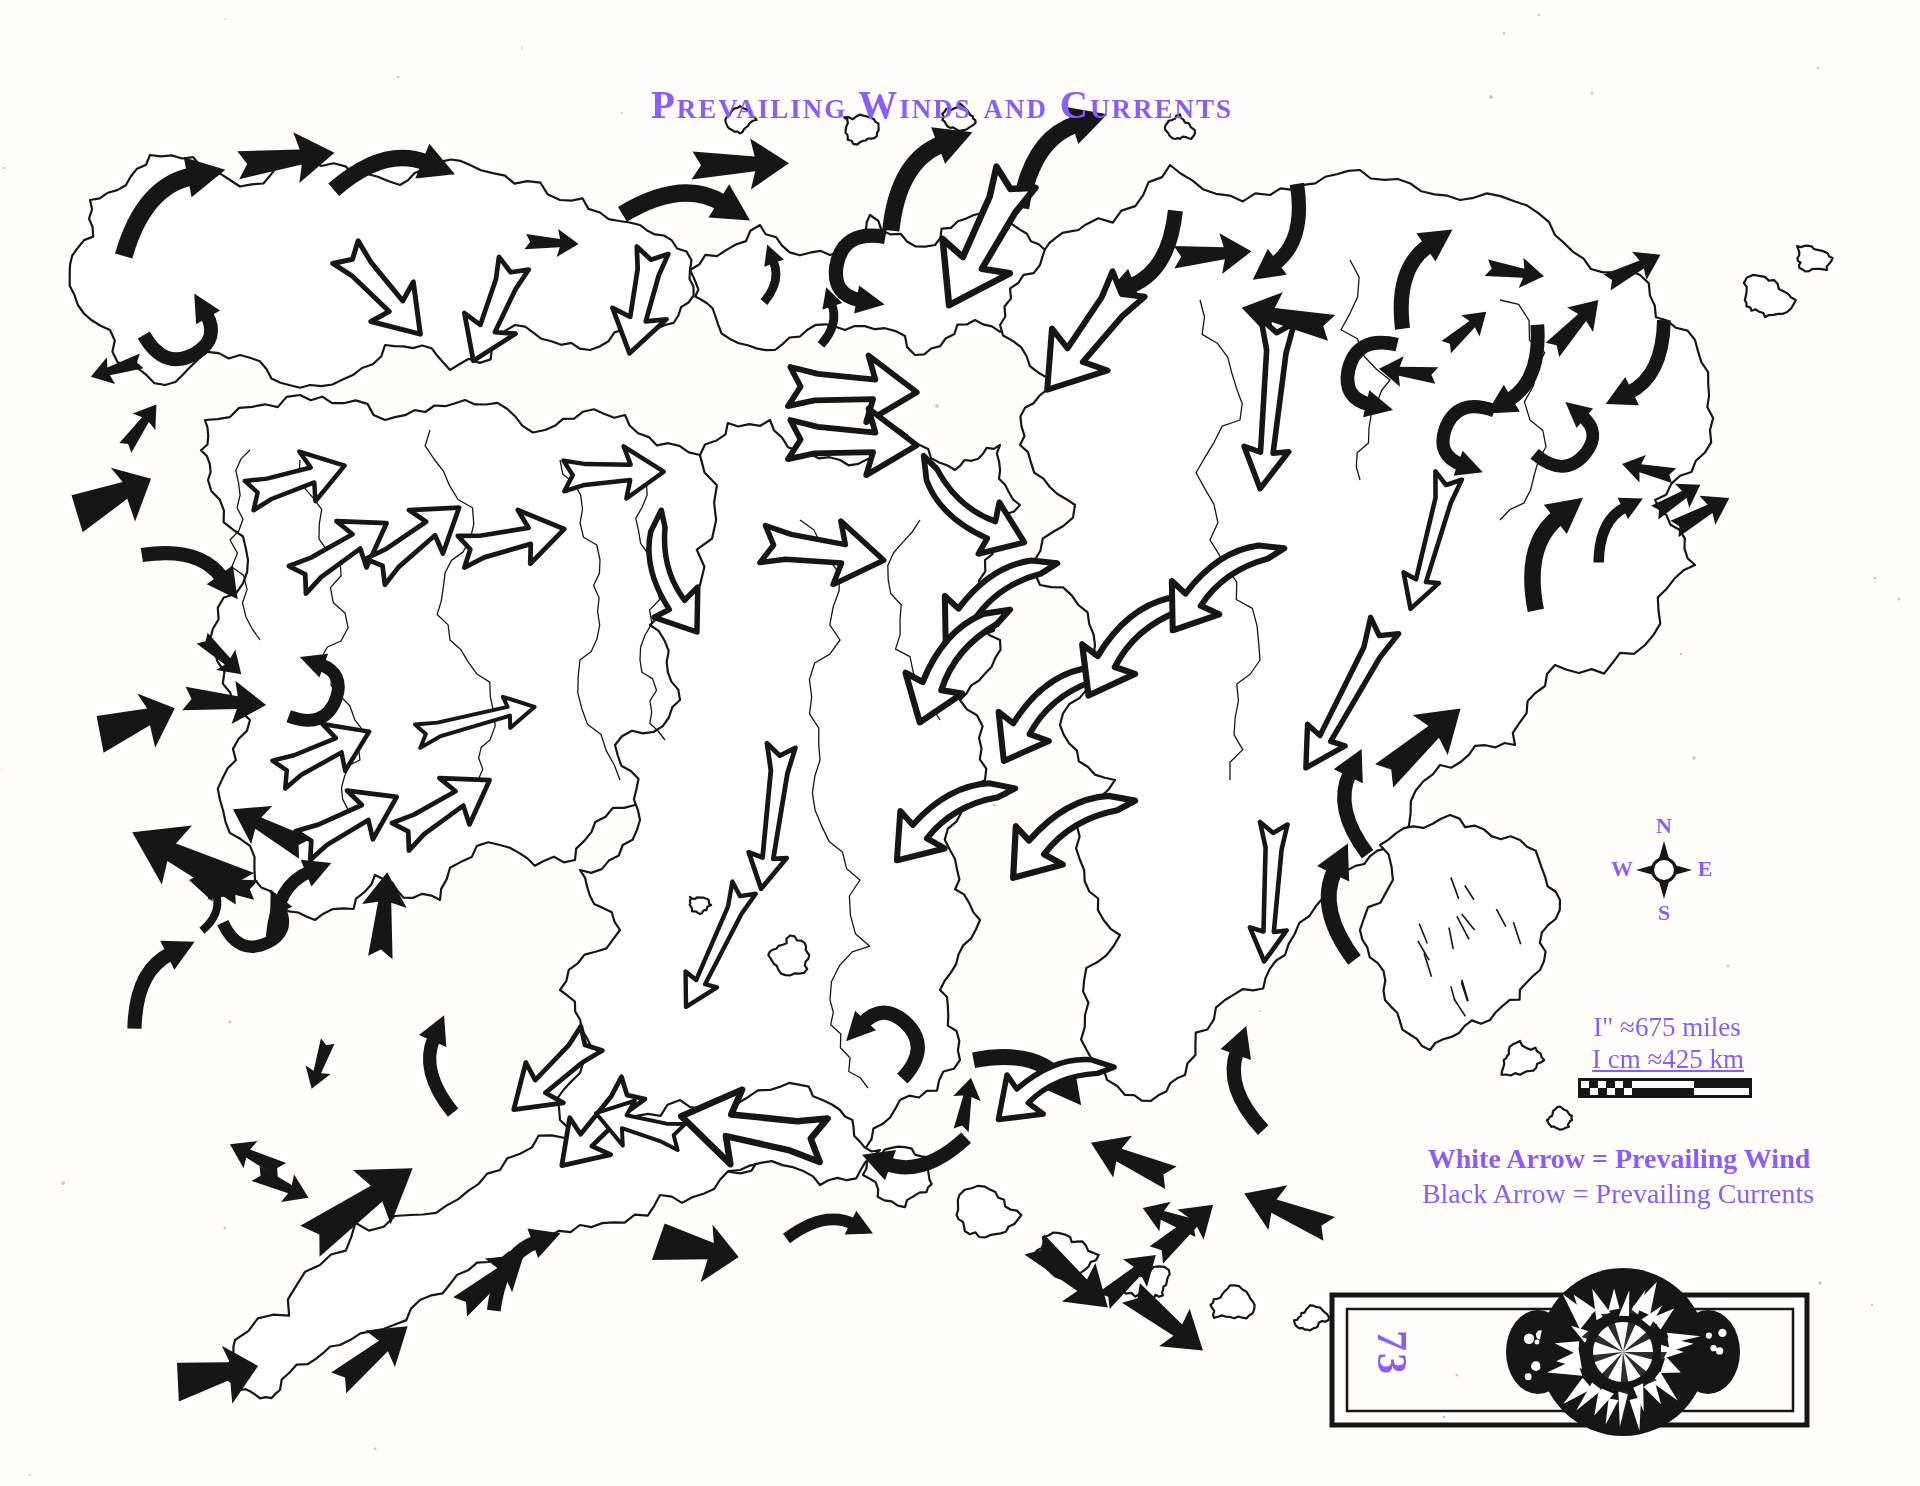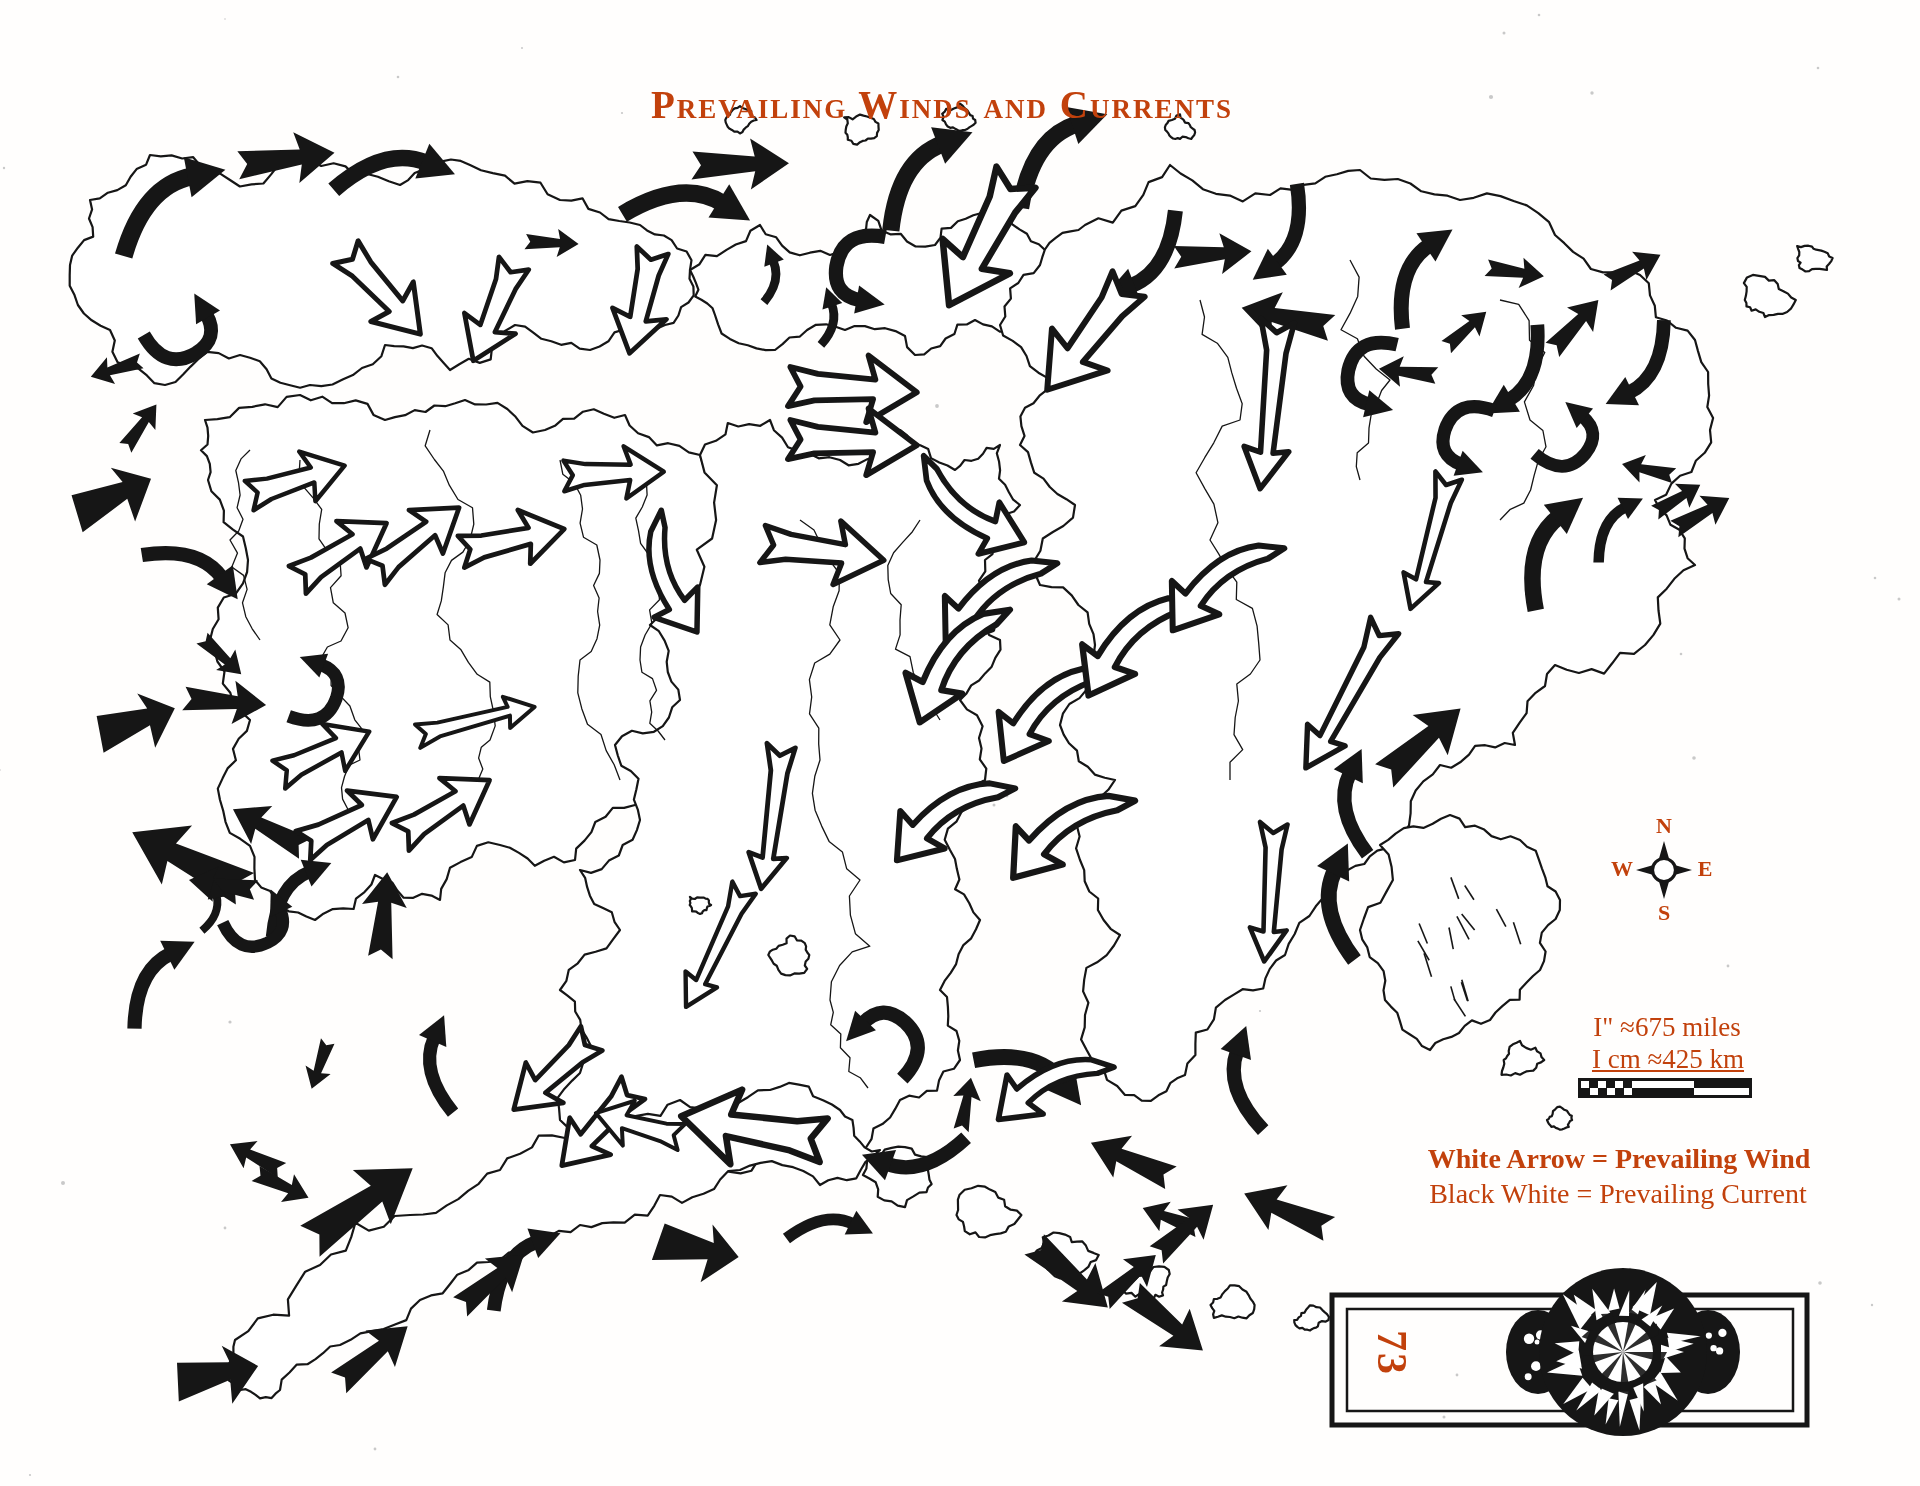--- a/index.html
+++ b/index.html
@@ -1,17 +1,17 @@
 <!DOCTYPE html>
 <html><head>
 <meta charset="utf-8">
 <style>
   html,body{margin:0;padding:0;background:#ffffff;}
   #stage{position:relative;width:1920px;height:1486px;background:#fffefd;overflow:hidden;
-         font-family:"Liberation Serif", serif;color:#c2410c;}
+         font-family:"Liberation Serif", serif;color:#8b5cf6;}
   .abs{position:absolute;}
   #map-svg{position:absolute;left:0;top:0;}
   #page-title{top:82px;left:942px;transform:translateX(-50%);
     font-size:39px;font-weight:600;font-variant:small-caps;letter-spacing:2px;white-space:nowrap;}
   .scale-line{transform:translateX(-50%);font-size:27px;white-space:nowrap;}
   #scale-line1{left:1667px;top:1012px;}
   #scale-line2{left:1668px;top:1044px;text-decoration:underline;}
   #scale-bar{left:1578px;top:1078px;width:174px;height:20px;border:3px solid #161616;display:flex;box-sizing:border-box;}
   #scale-bar .seg1{width:34%;height:100%;
      background:conic-gradient(#161616 0 90deg,#ffffff 0 180deg,#161616 0 270deg,#ffffff 0);
@@ -591,21 +591,21 @@
 
   <div class="abs scale-line" id="scale-line1">I" ≈675 miles</div>
   <div class="abs scale-line" id="scale-line2">I cm ≈425 km</div>
   <div class="abs" id="scale-bar">
     <div class="seg1"></div>
     <div class="seg2"></div>
     <div class="seg3"></div>
   </div>
 
   <div class="abs legend-line" id="legend-wind">White Arrow = Prevailing Wind</div>
-  <div class="abs legend-line" id="legend-current">Black White = Prevailing Current</div>
+  <div class="abs legend-line" id="legend-current">Black Arrow = Prevailing Currents</div>
 
   <div class="abs compass-letter" style="left:1664px;top:826px;">N</div>
   <div class="abs compass-letter" style="left:1705px;top:869px;">E</div>
   <div class="abs compass-letter" style="left:1664px;top:913px;">S</div>
   <div class="abs compass-letter" style="left:1622px;top:869px;">W</div>
 
   <div class="abs" id="page-number">73</div>
 </div>
 
 </body></html>

